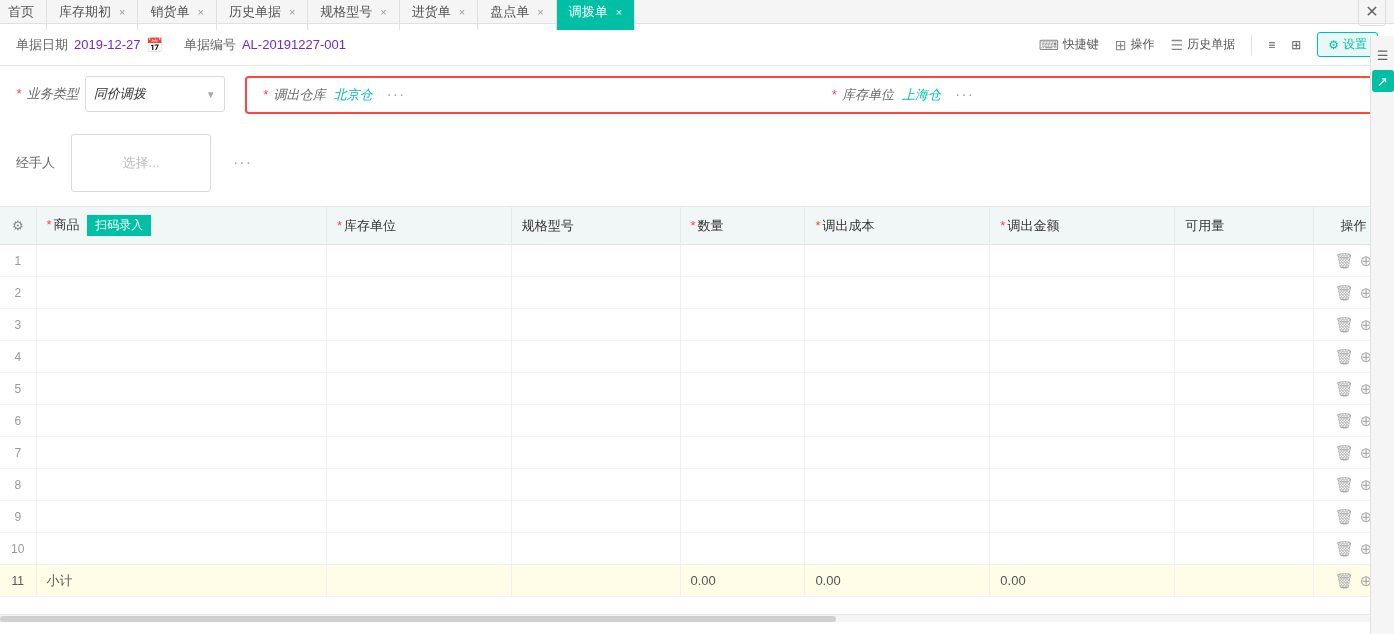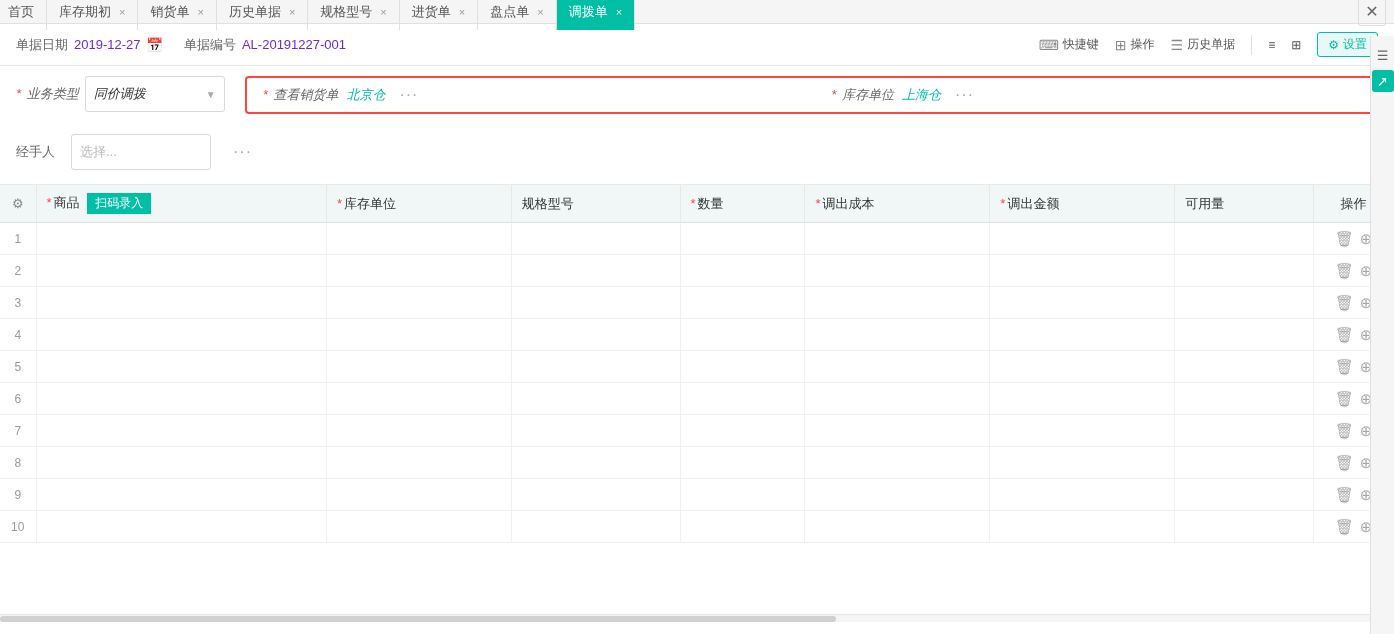--- a/index.html
+++ b/index.html
@@ -179,26 +179,27 @@
     
     .form-row2 {
       display: flex;
       align-items: center;
       gap: 16px;
       padding: 0 0 4px 0;
     }
     .person-input {
       border: 1px solid #d9d9d9;
       border-radius: 3px;
-      padding: 8px 8px;
+      padding: 19px 8px;
       min-width: 140px;
       color: #bbb;
       font-size: 13px;
       cursor: text;
       background: #fff;
+      text-align: center;
     }
 
     
     .table-area {
       flex: 1;
       overflow: auto;
     }
     table {
       width: 100%;
       border-collapse: collapse;
@@ -412,21 +413,21 @@
             <span>同价调拨</span>
             <span class="arrow">▼</span>
           </div>
         </div>
 
         <div class="highlighted-box">
 
           <div class="warehouse-group">
             <span class="form-label">
               <span class="required">*</span>
-              <span>查看销货单</span>
+              <span>调出仓库</span>
             </span>
             <span class="warehouse-value">北京仓</span>
             <span class="more-btn">···</span>
           </div>
 
           <div class="warehouse-group">
             <span class="form-label">
               <span class="required">*</span>
               <span>库存单位</span>
             </span>
@@ -617,20 +618,36 @@
         <td></td>
         <td></td>
         <td></td>
         <td class="op-col">
           <div class="op-btns">
             <span class="op-btn">🗑</span>
             <span class="op-btn">⊕</span>
           </div>
         </td>
       </tr>
+            <tr class="subtotal-row">
+        <td class="row-num">11</td>
+        <td>小计</td>
+        <td></td>
+        <td></td>
+        <td>0.00</td>
+        <td>0.00</td>
+        <td>0.00</td>
+        <td></td>
+        <td class="op-col">
+          <div class="op-btns">
+            <span class="op-btn">🗑</span>
+            <span class="op-btn">⊕</span>
+          </div>
+        </td>
+      </tr>
           </tbody>
       </table>
     </div>
 
     <div class="scrollbar-area">
       <div class="scrollbar-thumb"></div>
     </div>
   </div>
 
   <div class="right-sidebar">

